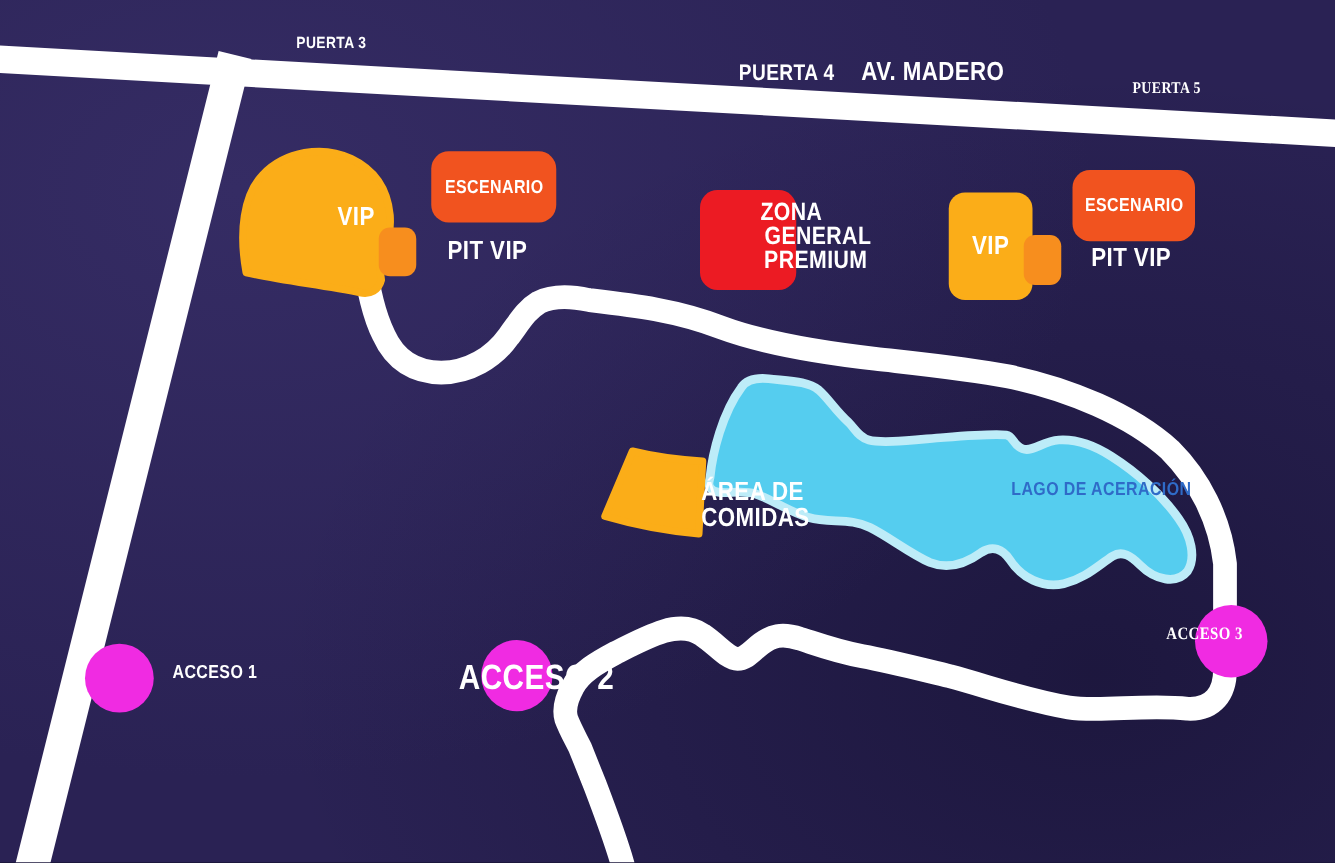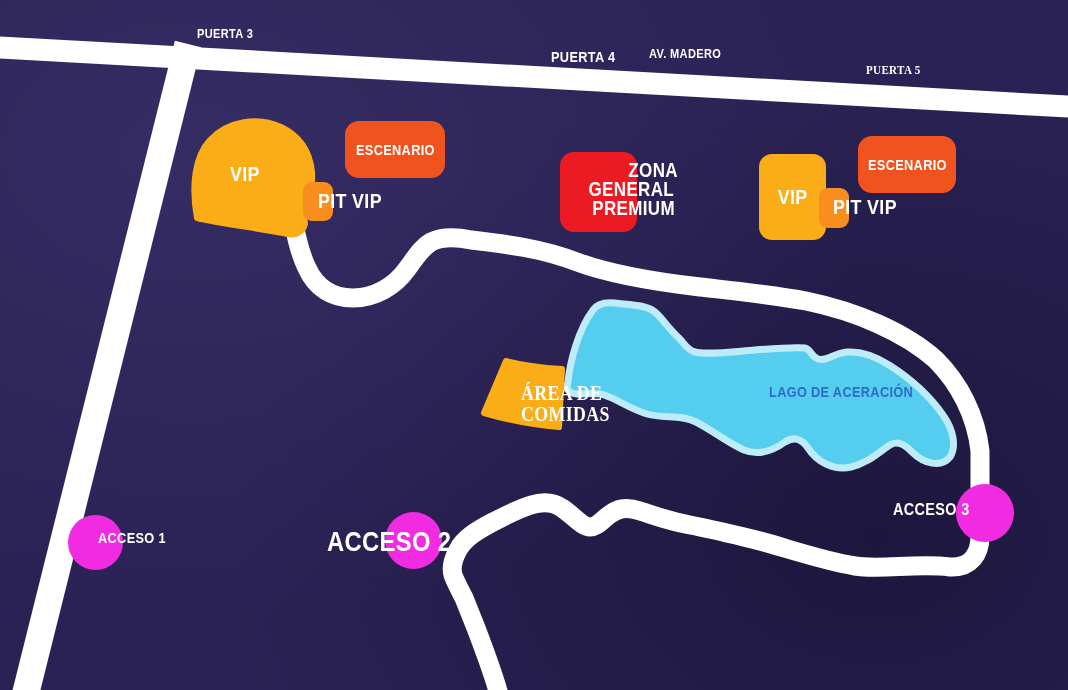--- a/index.html
+++ b/index.html
@@ -9,57 +9,58 @@
     background:
       radial-gradient(1100px 760px at 18% 22%, rgba(64,54,116,0.50), rgba(0,0,0,0) 62%),
       radial-gradient(1000px 740px at 82% 78%, rgba(18,14,44,0.55), rgba(0,0,0,0) 65%),
       #2A2254;
   }
   .map-svg { position:absolute; left:0; top:0; }
 
   .lbl {
     position:absolute; color:#FFFFFF; font-weight:bold; white-space:nowrap;
     line-height:1.0;
+    margin-left:40px;
   }
   .cond { display:inline-block; transform:scaleX(0.85); transform-origin:0 50%; letter-spacing:0.4px; }
   .ctr .cond { transform-origin:50% 50%; }
 
   .badge {
     position:absolute; display:flex; align-items:center; justify-content:center;
     color:#FFFFFF; font-weight:bold; text-align:right;
   }
   #badge-escenario-left  { left:345px; top:121px; width:100px; height:57px; border-radius:14px; background:#F1531F; font-size:15px; }
   #badge-escenario-right { left:858px; top:136px; width:98px;  height:57px; border-radius:14px; background:#F1531F; font-size:15px; }
   #badge-vip-right       { left:759px; top:154px; width:67px;  height:86px; border-radius:13px; background:#FBAD18; font-size:21px; }
   #badge-zona            { left:560px; top:152px; width:77px;  height:80px; border-radius:14px; background:#EC1B23; }
   #sq-pit-left  { left:303px; top:182px; width:30px; height:39px; border-radius:9px; background:#F78E1E; position:absolute; }
   #sq-pit-right { left:819px; top:188px; width:30px; height:40px; border-radius:9px; background:#F78E1E; position:absolute; }
 
-  #lbl-zona { left:564px; top:161px; width:118px; text-align:right; font-size:20px; line-height:19px; }
+  #lbl-zona { left:564px; top:161px; width:118px; text-align:left; font-size:20px; line-height:19px; }
 
   .access { position:absolute; border-radius:50%; background:#F02BE2; }
   #acc1 { left:68px;  top:515px; width:55px; height:55px; }
   #acc2 { left:385px; top:512px; width:57px; height:57px; }
   #acc3 { left:956px; top:484px; width:58px; height:58px; }
 
   #lbl-puerta3 { left:197px; top:27px;  font-size:13px; }
-  #lbl-puerta4 { left:551px; top:49px;  font-size:15px; }
-  #lbl-madero  { left:649px; top:47px;  font-size:13px; }
+  #lbl-puerta4 { left:551px; top:49px;  font-size:18px; }
+  #lbl-madero  { left:649px; top:47px;  font-size:21px; }
   #lbl-puerta5 { left:866px; top:63px;  font-size:13px;font-family:Liberation Serif, serif; }
 
   #lbl-vip-left     { left:230px; top:163px; font-size:21px; }
   #lbl-pitvip-left  { left:318px; top:190px; font-size:21px; }
   #lbl-pitvip-right { left:833px; top:196px; font-size:21px; }
 
-  #lbl-area { left:521px; top:383px; font-size:21px; line-height:21px;font-family:Liberation Serif, serif; }
+  #lbl-area { left:521px; top:383px; font-size:21px; line-height:21px; }
   #lbl-lago { left:769px; top:384px; font-size:15px; color:#2F6BC8; }
 
   #lbl-acc1 { left:98px;  top:530px; font-size:15px; }
   #lbl-acc2 { left:327px; top:528px; font-size:28px; }
-  #lbl-acc3 { left:893px; top:501px; font-size:17px; }
+  #lbl-acc3 { left:893px; top:501px; font-size:14px;font-family:Liberation Serif, serif; }
 </style>
 </head>
 <body>
 
 <div class="stage">
 
   <svg class="map-svg" width="1068" height="690" viewBox="0 0 1068 690">
 
     <path d="M -8 47 L 1076 107" stroke="#FFFFFF" stroke-width="22" fill="none"></path>
 

